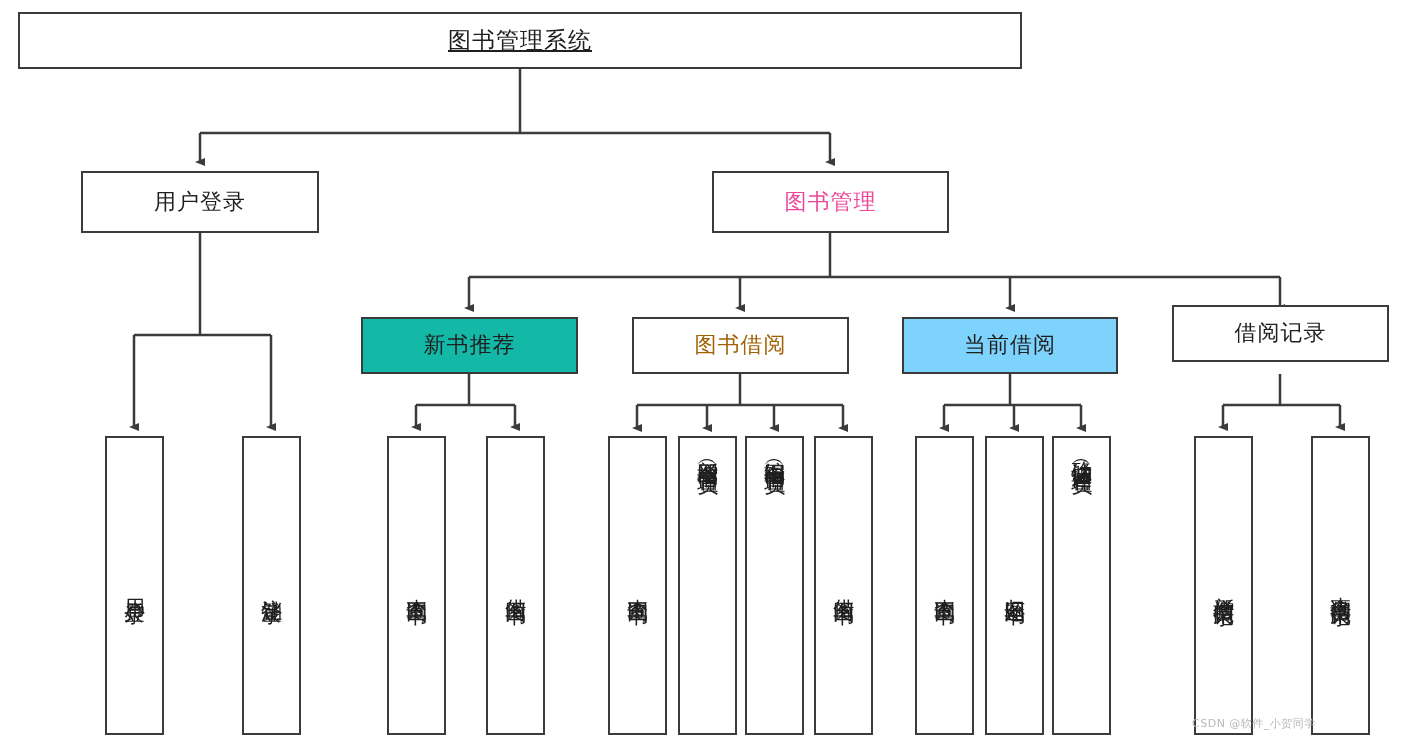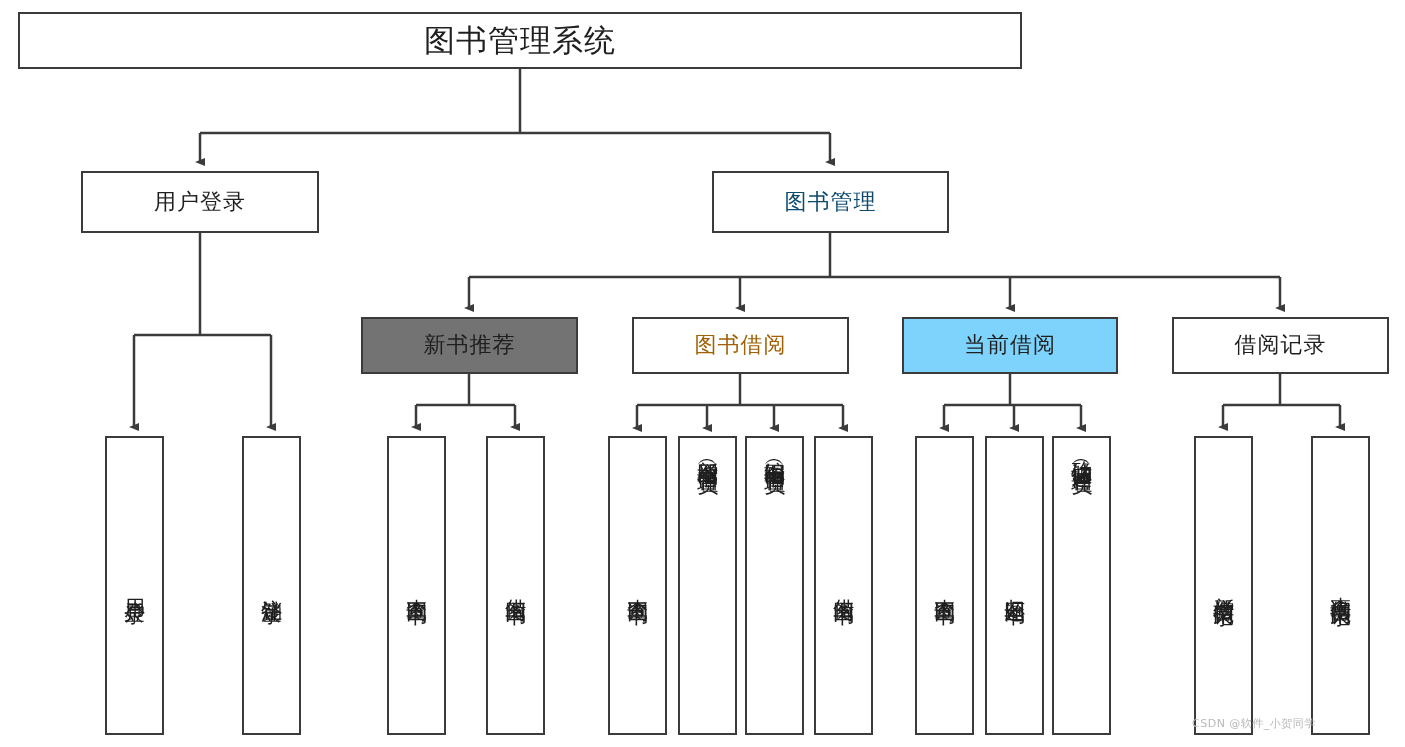--- a/index.html
+++ b/index.html
@@ -38,21 +38,22 @@
     font-size: 21px;
     line-height: 1.25;
     letter-spacing: 2px;
     padding-top: 6px;
     padding-bottom: 6px;
   }
   .node.vert.topalign {
     justify-content: flex-start;
   }
   .node.root {
-    font-size: 31px;
+    font-size: 23px;
+    text-decoration: underline;
   }
   svg.links {
     position: absolute;
     left: 0;
     top: 0;
     width: 1405px;
     height: 747px;
     pointer-events: none;
   }
   .watermark {
@@ -114,26 +115,26 @@
       <path d="M1280,374 L1280,405"></path>
       <path d="M1223,405 L1340,405"></path>
       <path d="M1223,405 L1223,427" marker-end="url(#arrow)"></path>
       <path d="M1340,405 L1340,427" marker-end="url(#arrow)"></path>
     </g>
   </svg>
 
   <div class="node horiz root" style="left: 18px; top: 12px; width: 1004px; height: 57px; border-color: rgb(59, 59, 59); color: rgb(31, 31, 31); background: rgb(255, 255, 255);">图书管理系统</div>
 
   <div class="node horiz" style="left: 81px; top: 171px; width: 238px; height: 62px; border-color: rgb(59, 59, 59); color: rgb(31, 31, 31); background: rgb(255, 255, 255);">用户登录</div>
-  <div class="node horiz" style="left: 712px; top: 171px; width: 237px; height: 62px; border-color: rgb(59, 59, 59); color: #0c4a6e; background: rgb(255, 255, 255);">图书管理</div>
+  <div class="node horiz" style="left: 712px; top: 171px; width: 237px; height: 62px; border-color: rgb(59, 59, 59); color: #ec4899; background: rgb(255, 255, 255);">图书管理</div>
 
-  <div class="node horiz" style="left: 361px; top: 317px; width: 217px; height: 57px; border-color: rgb(59, 59, 59); color: rgb(31, 31, 31); background: #737373;">新书推荐</div>
+  <div class="node horiz" style="left: 361px; top: 317px; width: 217px; height: 57px; border-color: rgb(59, 59, 59); color: rgb(31, 31, 31); background: #14b8a6;">新书推荐</div>
   <div class="node horiz" style="left: 632px; top: 317px; width: 217px; height: 57px; border-color: rgb(59, 59, 59); color: #a16207; background: rgb(255, 255, 255);">图书借阅</div>
   <div class="node horiz" style="left: 902px; top: 317px; width: 216px; height: 57px; border-color: rgb(59, 59, 59); color: rgb(31, 31, 31); background: #7dd3fc;">当前借阅</div>
-  <div class="node horiz" style="left: 1172px; top: 317px; width: 217px; height: 57px; border-color: rgb(59, 59, 59); color: rgb(31, 31, 31); background: rgb(255, 255, 255);">借阅记录</div>
+  <div class="node horiz" style="left: 1172px; top: 305px; width: 217px; height: 57px; border-color: rgb(59, 59, 59); color: rgb(31, 31, 31); background: rgb(255, 255, 255);">借阅记录</div>
 
   <div class="node vert" style="left: 105px; top: 436px; width: 59px; height: 299px; border-color: rgb(59, 59, 59); color: rgb(31, 31, 31); background: rgb(255, 255, 255);">用户登录</div>
   <div class="node vert" style="left: 242px; top: 436px; width: 59px; height: 299px; border-color: rgb(59, 59, 59); color: rgb(31, 31, 31); background: rgb(255, 255, 255);">注销登录</div>
   <div class="node vert" style="left: 387px; top: 436px; width: 59px; height: 299px; border-color: rgb(59, 59, 59); color: rgb(31, 31, 31); background: rgb(255, 255, 255);">查询图书</div>
   <div class="node vert" style="left: 486px; top: 436px; width: 59px; height: 299px; border-color: rgb(59, 59, 59); color: rgb(31, 31, 31); background: rgb(255, 255, 255);">借阅图书</div>
   <div class="node vert" style="left: 608px; top: 436px; width: 59px; height: 299px; border-color: rgb(59, 59, 59); color: rgb(31, 31, 31); background: rgb(255, 255, 255);">查询图书</div>
   <div class="node vert topalign" style="left: 678px; top: 436px; width: 59px; height: 299px; border-color: rgb(59, 59, 59); color: rgb(31, 31, 31); background: rgb(255, 255, 255);">新增图书（管理员）</div>
   <div class="node vert topalign" style="left: 745px; top: 436px; width: 59px; height: 299px; border-color: rgb(59, 59, 59); color: rgb(31, 31, 31); background: rgb(255, 255, 255);">编辑图书（管理员）</div>
   <div class="node vert" style="left: 814px; top: 436px; width: 59px; height: 299px; border-color: rgb(59, 59, 59); color: rgb(31, 31, 31); background: rgb(255, 255, 255);">借阅图书</div>
   <div class="node vert" style="left: 915px; top: 436px; width: 59px; height: 299px; border-color: rgb(59, 59, 59); color: rgb(31, 31, 31); background: rgb(255, 255, 255);">查询图书</div>

